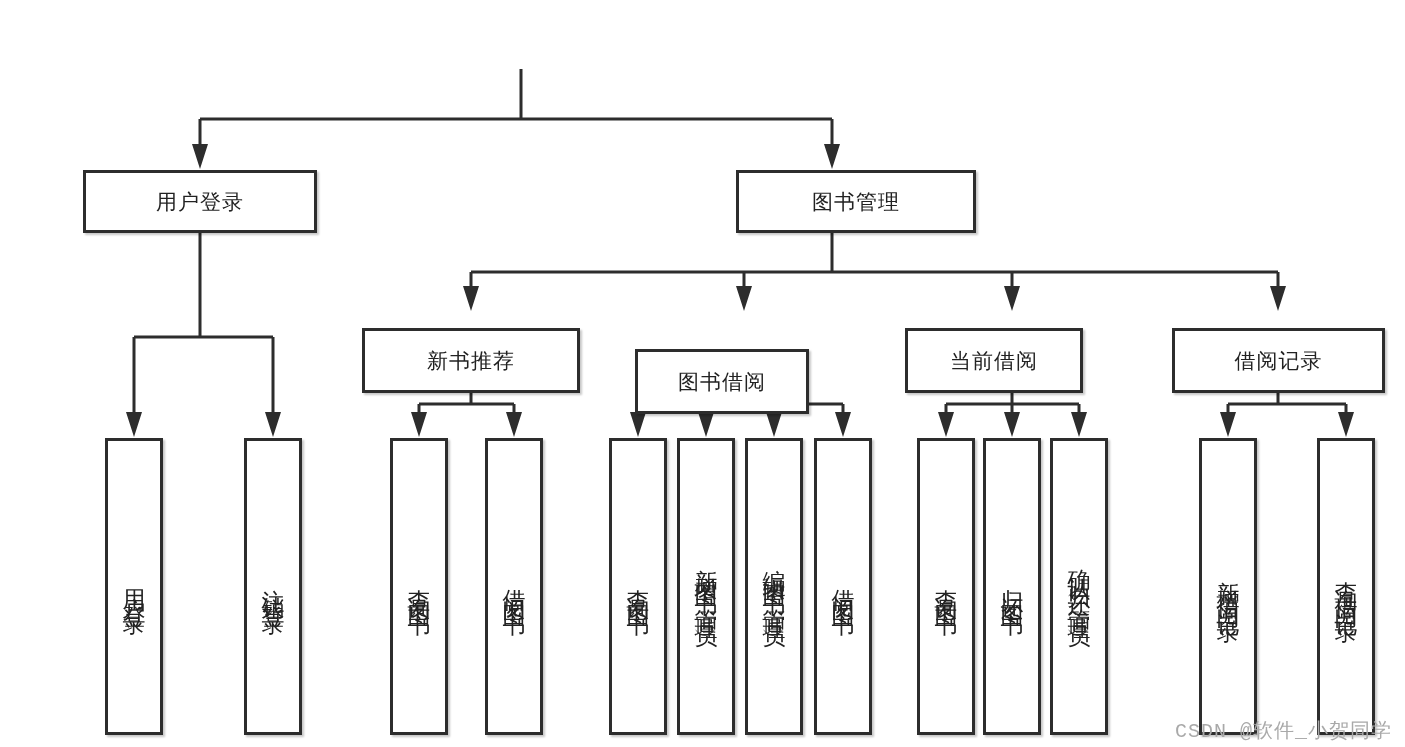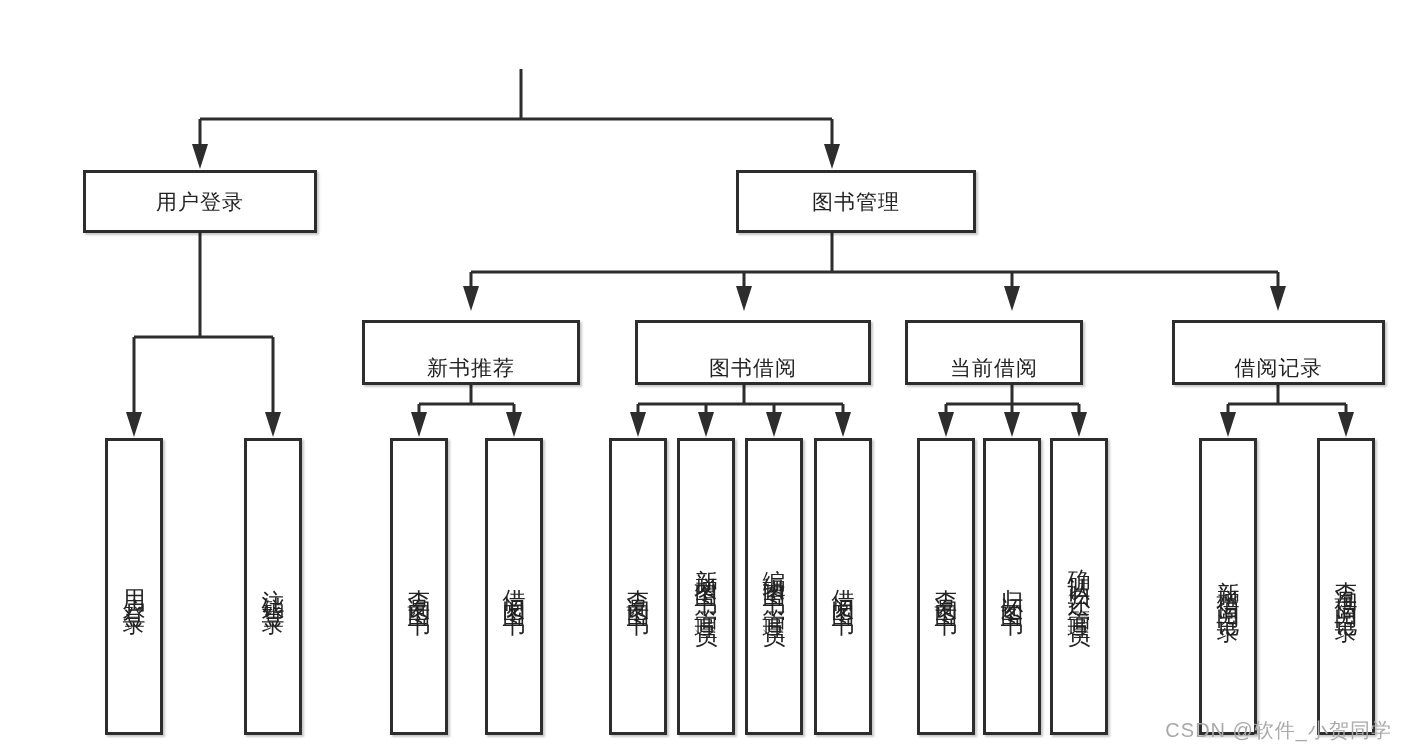--- a/index.html
+++ b/index.html
@@ -28,38 +28,39 @@
     justify-content: center;
     color: #222222;
   }
   .hlabel {
     font-size: 21px;
     letter-spacing: 1px;
     white-space: nowrap;
   }
   .root  { left: 20px;  top: 13px;  width: 1003px; height: 56px; }
   .lvl2  { top: 170px; height: 63px; }
-  .lvl3  { top: 320px; height: 65px; align-items: flex-end; }
+  .lvl3  { top: 328px; height: 65px; }
   .leaf  { top: 438px; width: 58px; height: 297px; }
   .vtext {
     writing-mode: vertical-rl;
     text-orientation: mixed;
     font-size: 23px;
     letter-spacing: 8px;
     line-height: 1;
     white-space: nowrap;
   }
   .watermark {
     position: absolute;
     right: 13px;
     bottom: 3px;
     font-size: 20px;
     color: #a9a9a9;
     letter-spacing: 1px;
     white-space: nowrap;
+    font-family: Liberation Mono, monospace;
   }
 </style>
 </head>
 <body>
 
 <div class="canvas">
 
   <svg class="connectors" viewBox="0 0 1405 747" xmlns="http://www.w3.org/2000/svg">
 
     <path d="M521 69 V119 M200 119 H832 M200 119 V150 M832 119 V150
@@ -83,21 +84,21 @@
   <div class="box lvl2" style="left:83px; width:234px;">
     <span class="hlabel">用户登录</span>
   </div>
   <div class="box lvl2" style="left:712px; width:240px;margin-left:24px;">
     <span class="hlabel">图书管理</span>
   </div>
 
   <div class="box lvl3" style="left:362px; width:218px;">
     <span class="hlabel">新书推荐</span>
   </div>
-  <div class="box lvl3" style="left:635px; width:236px;">
+  <div class="box lvl3" style="left:635px; width:174px;margin-top:21px;">
     <span class="hlabel">图书借阅</span>
   </div>
   <div class="box lvl3" style="left:905px; width:178px;">
     <span class="hlabel">当前借阅</span>
   </div>
   <div class="box lvl3" style="left:1172px; width:213px;">
     <span class="hlabel">借阅记录</span>
   </div>
 
   <div class="box leaf" style="left:105px;">

